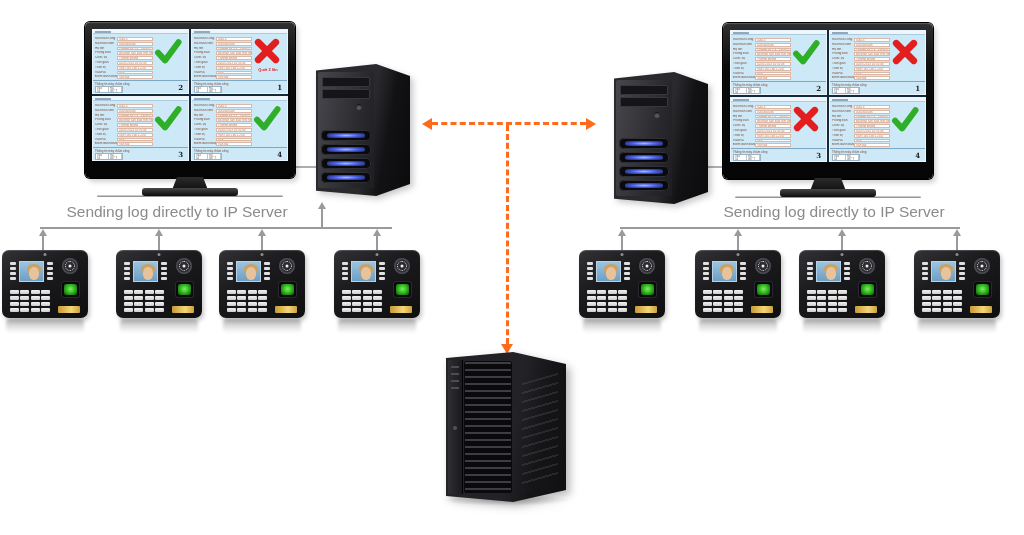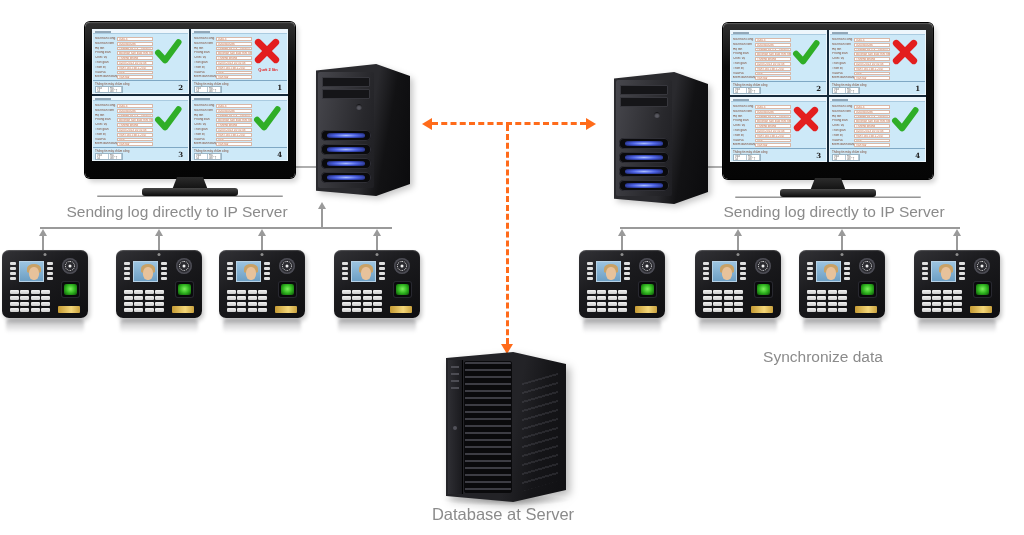--- a/index.html
+++ b/index.html
@@ -125,22 +125,20 @@
   .dv-reflect { position:absolute; left:4px; top:69px; width:78px; height:14px; border-radius:4px;
              background:linear-gradient(180deg,rgba(40,40,46,.32),rgba(40,40,46,0)); filter:blur(1.5px); }
 </style>
 </head>
 <body>
 
 <div class="canvas">
 
   <div class="caption" id="cap-left">Sending log directly to IP Server</div>
   <div class="caption" id="cap-right">Sending log directly to IP Server</div>
-  <div class="caption" id="cap-sync">Synchronize data</div>
-  <div class="caption" id="cap-db">Database at Server</div>
 
   <div class="busline" id="bus-left"></div>
   <div class="busline" id="bus-right"></div>
   <div class="cable" id="cable-left"></div>
   <div class="cable" id="cable-right"></div>
 
   <div class="uarr" style="left:39px;  top:229px;">
       <div class="head"></div>
       <div class="stem" style="height:16px;"></div>
     </div>

